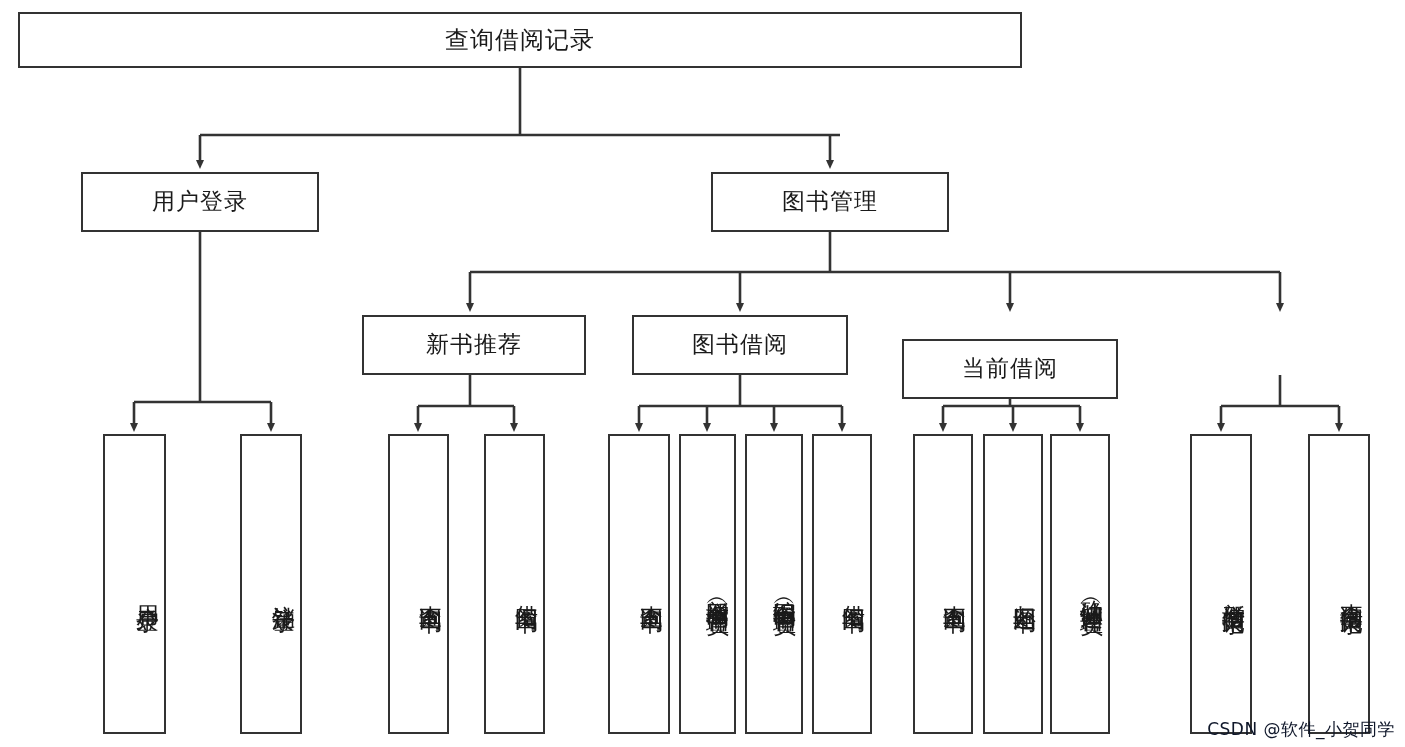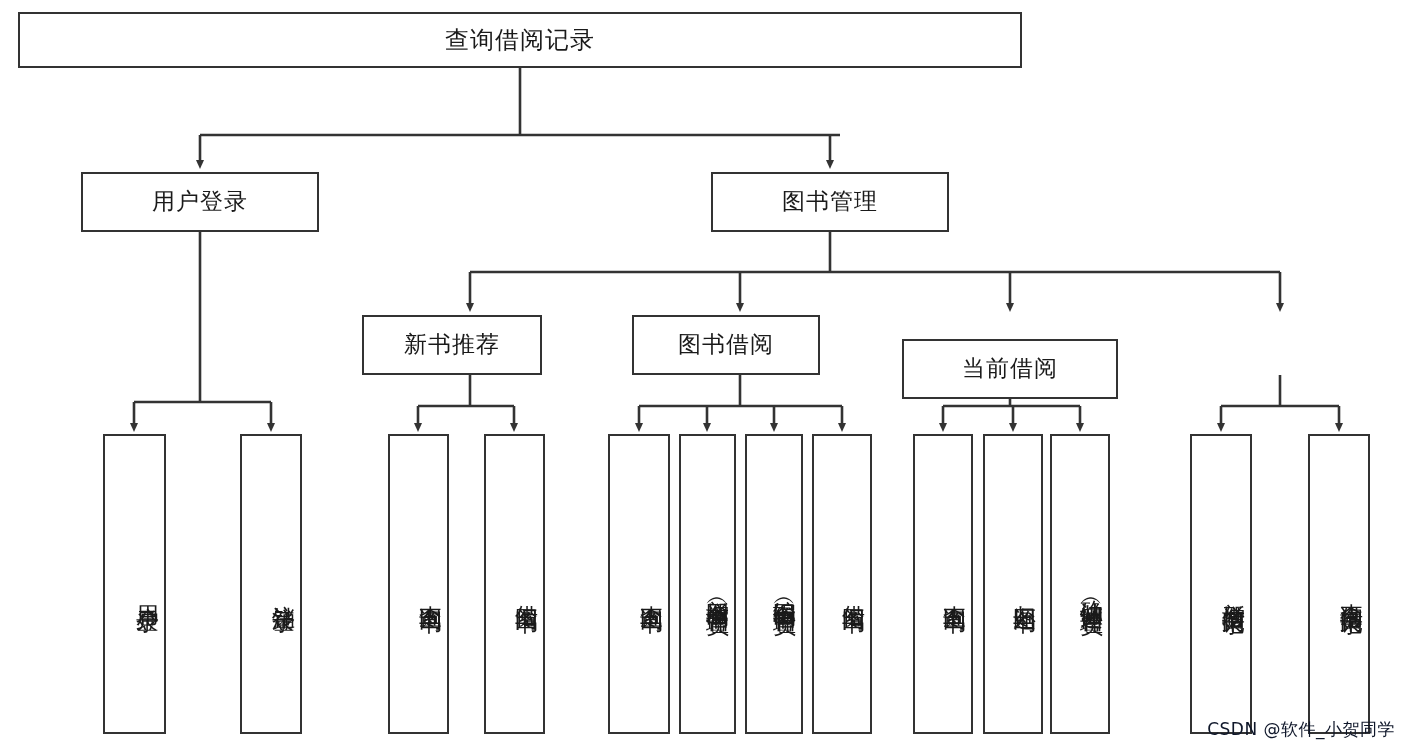--- a/index.html
+++ b/index.html
@@ -129,24 +129,24 @@
     <span>查询借阅记录</span>
   </div>
 
   <div class="node horiz" style="left: 81px; top: 172px; width: 238px; height: 60px;">
     <span>用户登录</span>
   </div>
   <div class="node horiz" style="left: 711px; top: 172px; width: 238px; height: 60px;">
     <span>图书管理</span>
   </div>
 
-  <div class="node horiz" style="left: 362px; top: 315px; width: 180px; height: 60px;">
+  <div class="node horiz" style="left: 362px; top: 315px; width: 224px; height: 60px;">
     <span>新书推荐</span>
   </div>
-  <div class="node horiz" style="left: 632px; top: 315px; width: 188px; height: 60px;">
+  <div class="node horiz" style="left: 632px; top: 315px; width: 216px; height: 60px;">
     <span>图书借阅</span>
   </div>
   <div class="node horiz" style="left: 902px; top: 315px; width: 216px; height: 60px; margin-top: 24px;">
     <span>当前借阅</span>
   </div>
 
   <div class="node vert" style="left: 103px; top: 434px; width: 63px; height: 300px;">
     <span class="vlabel">用户登录</span>
   </div>
   <div class="node vert" style="left: 240px; top: 434px; width: 62px; height: 300px;">

